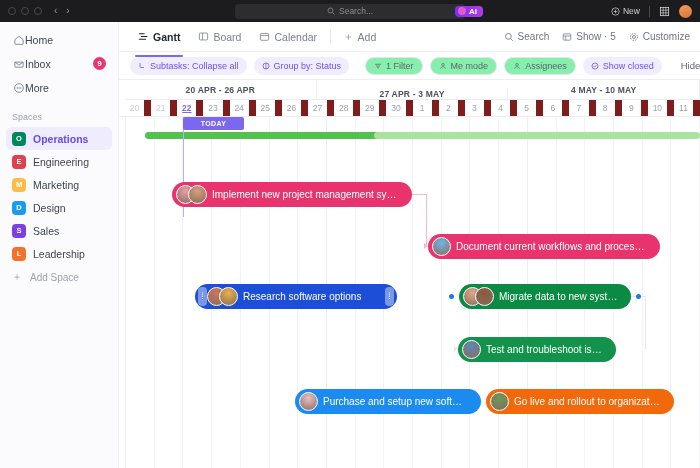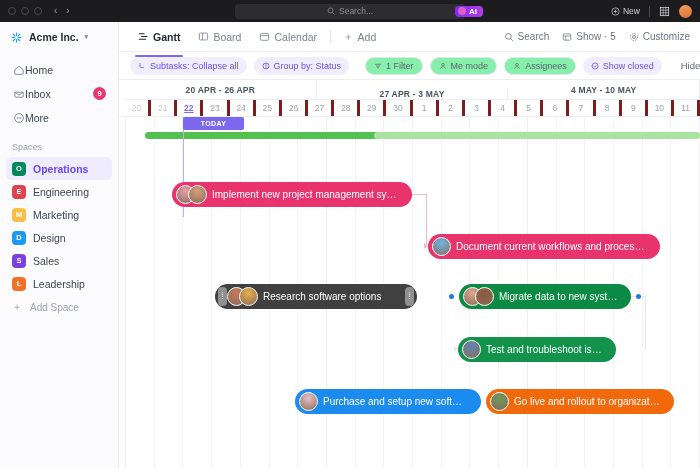--- a/index.html
+++ b/index.html
@@ -111,21 +111,21 @@
   .gantt { flex: 1; position: relative; overflow: hidden; background: #fff; }
   .weeks { height: 20px; display: flex; position: relative; }
   .week {
     display: flex; align-items: center; justify-content: center;
     font-size: 8.5px; font-weight: 700; color: #4c5161; letter-spacing: .2px;
     border-right: 1px solid #edeef2; border-bottom: 1px solid #edeef2;
   }
   .days { height: 17px; display: flex; position: relative; border-bottom: 1px solid #edeef2; }
   .day {
     display: flex; align-items: center; justify-content: center;
-    font-size: 8.5px; color: #9ca0ad; border-right: 3px solid #7f1d1d;
+    font-size: 8.5px; color: #9ca0ad; border-right: 7px solid #7f1d1d;
   }
   .day.today { color: #7b68ee; font-weight: 700; text-decoration: underline; }
   .day.dim { color: #c7cad3; }
 
   .grid { position: absolute; left: 0; right: 0; top: 37px; bottom: 0; }
   .gline { position: absolute; top: 0; bottom: 0; width: 1px; background: #f2f3f6; }
   .gline.week { background: #e8e9ef; }
 
   .today-badge {
     position: absolute; height: 13px; border-radius: 2px; background: #7b68ee;
@@ -206,38 +206,20 @@
         <line x1="2" y1="6" x2="14" y2="6" stroke="#cfcfd2" stroke-width="1"></line>
         <line x1="2" y1="10" x2="14" y2="10" stroke="#cfcfd2" stroke-width="1"></line>
       </svg>
       <div class="tb-avatar"></div>
     </div>
   </div>
 
   <div class="body">
 
     <div class="sidebar">
-      <div class="ws-header">
-        <span class="ws-logo">
-          <svg width="13" height="13" viewBox="0 0 20 20">
-            <g stroke="#1b9bf0" stroke-width="1.7" stroke-linecap="round">
-              <line x1="10" y1="3" x2="10" y2="7"></line>
-                <line x1="10" y1="13" x2="10" y2="17"></line>
-              <line x1="3" y1="10" x2="7" y2="10"></line>
-                <line x1="13" y1="10" x2="17" y2="10"></line>
-              <line x1="5" y1="5" x2="7.8" y2="7.8"></line>
-                <line x1="12.2" y1="12.2" x2="15" y2="15"></line>
-              <line x1="15" y1="5" x2="12.2" y2="7.8"></line>
-                <line x1="7.8" y1="12.2" x2="5" y2="15"></line>
-            </g>
-          </svg>
-        </span>
-        <span>Acme Inc.</span>
-        <span class="caret">▾</span>
-      </div>
 
       <div class="nav">
         <div class="nav-item">
           <span class="nav-icon">
             <svg width="12" height="12" viewBox="0 0 16 16">
                 <path d="M2.5 7.5 8 3l5.5 4.5V13a.8.8 0 0 1-.8.8H3.3a.8.8 0 0 1-.8-.8z" fill="none" stroke="#7c8193" stroke-width="1.2" stroke-linejoin="round"></path>
               </svg>
           </span>
           <span>Home</span>
         </div>
@@ -473,21 +455,21 @@
                 <span class="av" style="background: radial-gradient(circle at 50% 30%, rgb(214, 160, 124), rgb(138, 106, 90));"></span>
               </span>
               <span class="bar-label">Implement new project management system</span>
             </div>
             <div class="bar" style="left: 309px; top: 154px; width: 232px; background: rgb(232, 51, 109);">
               <span class="avs">
                 <span class="av" style="background: radial-gradient(circle at 50% 30%, rgb(111, 183, 232), rgb(138, 106, 90));"></span>
               </span>
               <span class="bar-label">Document current workflows and processes</span>
             </div>
-            <div class="bar selected" style="left: 96px; top: 204px; width: 202px; background: #404040;">
+            <div class="bar selected" style="left: 76px; top: 204px; width: 202px; background: #1d4ed8;">
               <span class="handle"></span>
               <span class="avs">
                 <span class="av" style="background: radial-gradient(circle at 50% 30%, rgb(201, 120, 90), rgb(138, 106, 90));"></span>
                 <span class="av" style="background: radial-gradient(circle at 50% 30%, rgb(232, 176, 74), rgb(138, 106, 90));"></span>
               </span>
               <span class="bar-label">Research software options</span>
               <span class="handle right" style="margin-left: auto;"></span>
             </div>
             <div class="bar" style="left: 340px; top: 204px; width: 172px; background: rgb(11, 138, 67);">
               <span class="avs">

